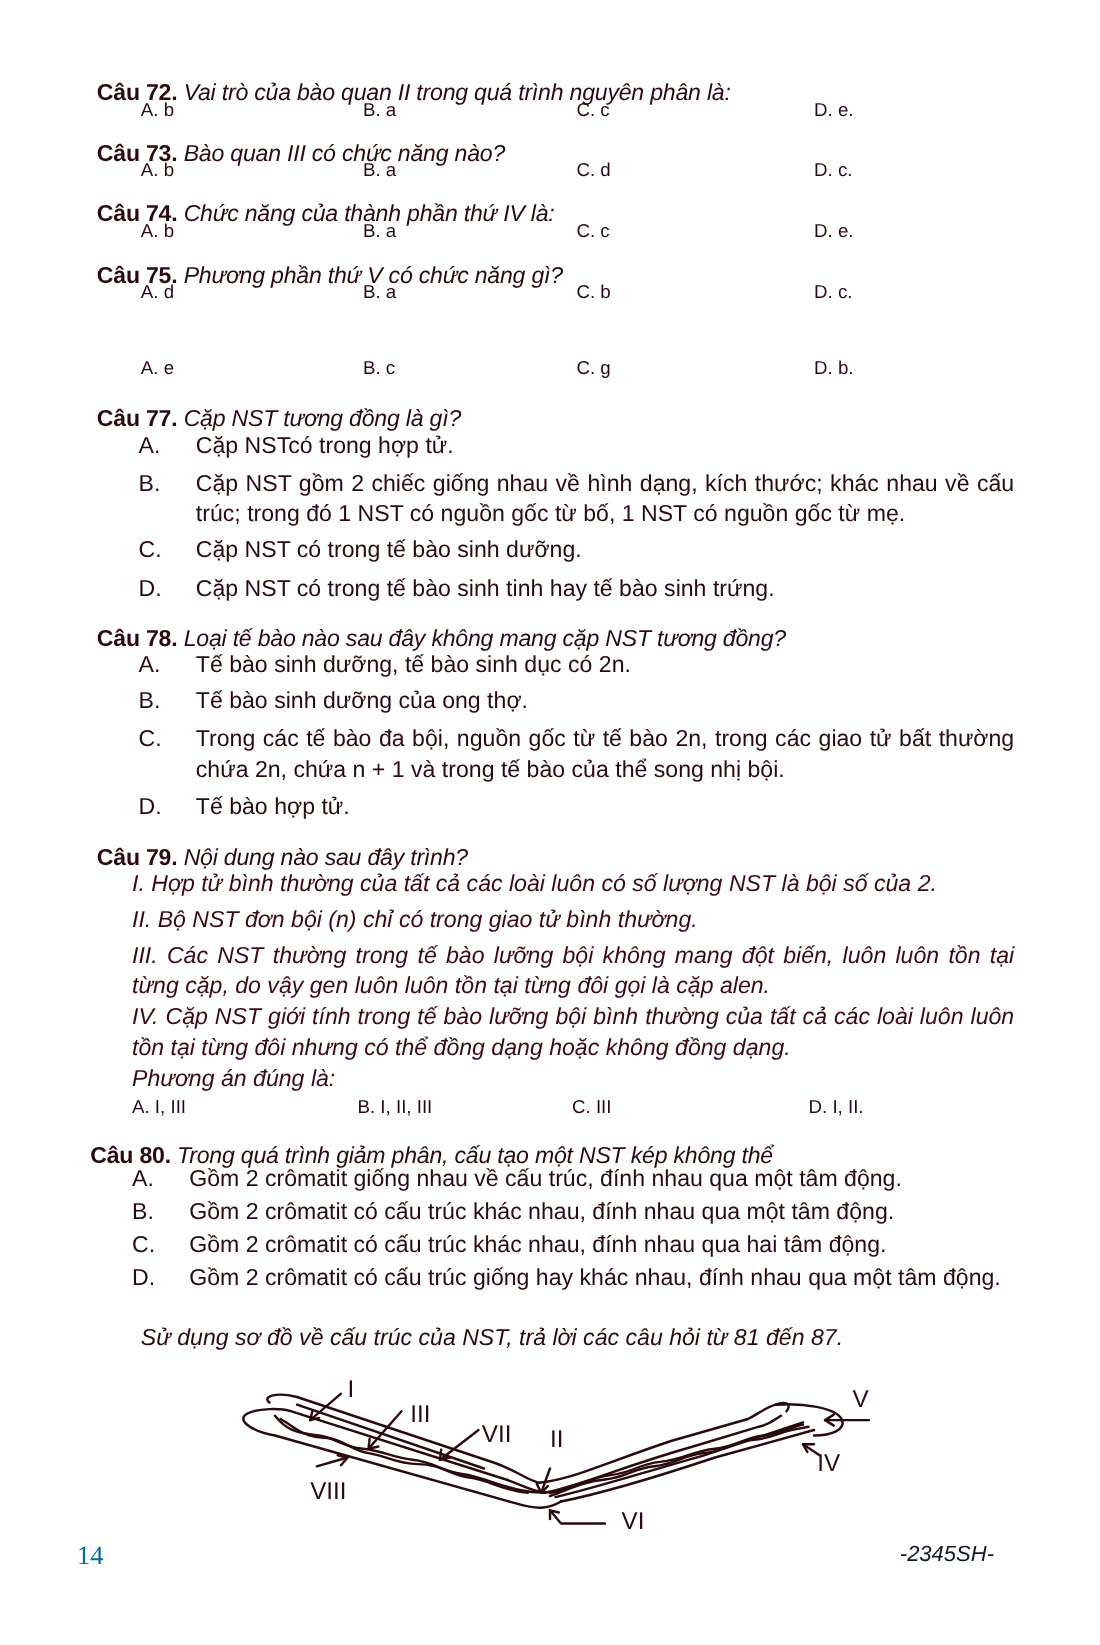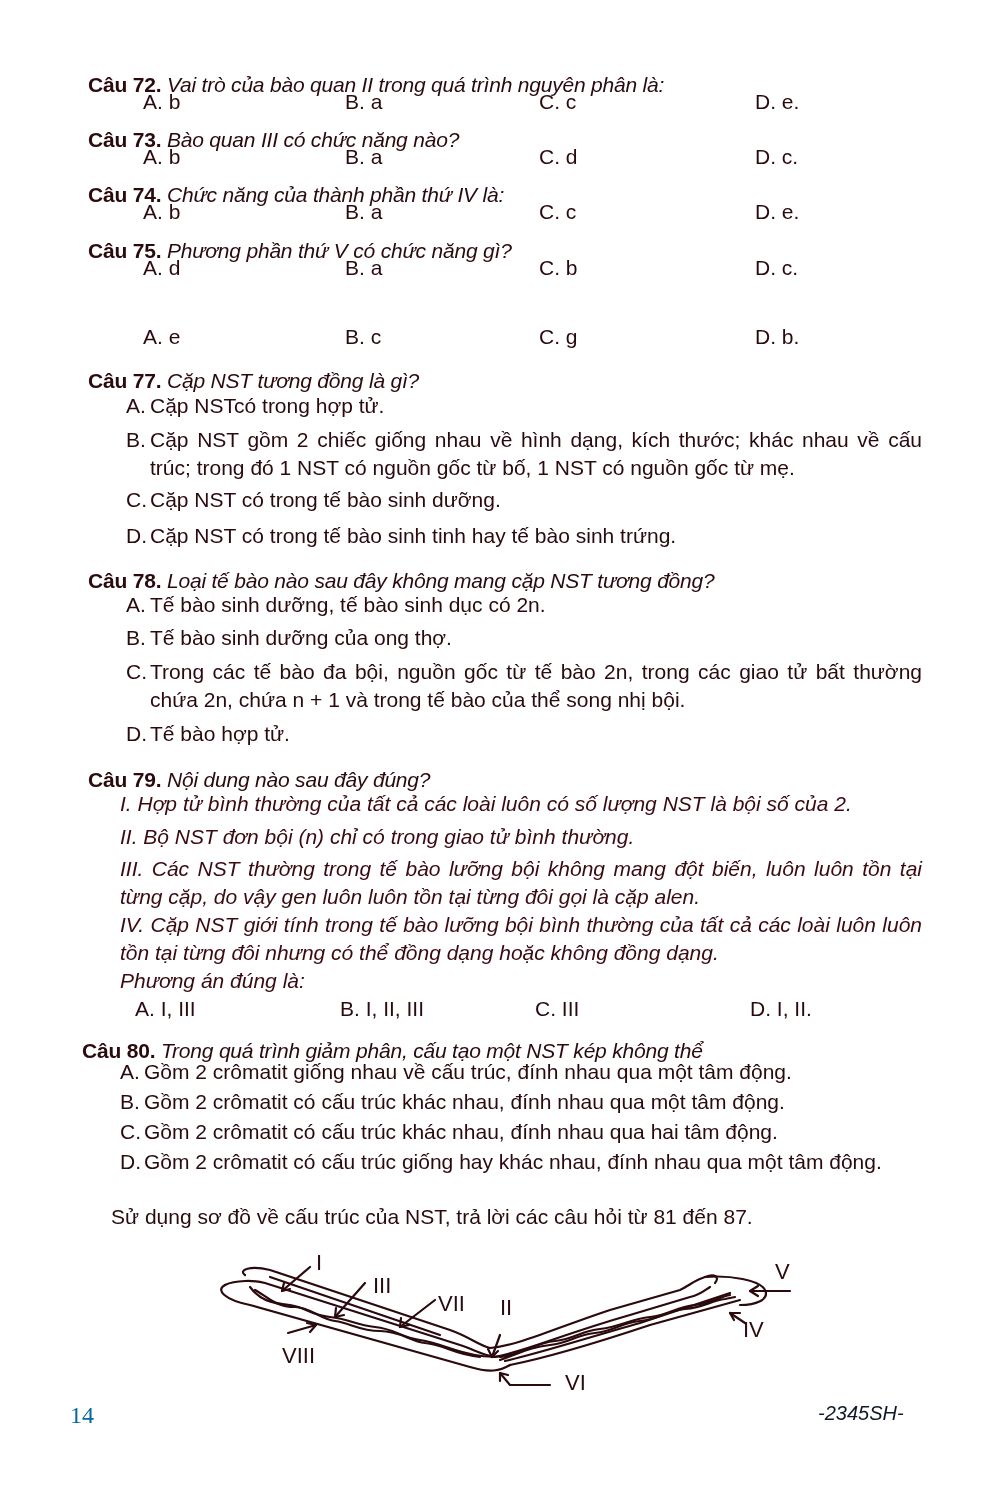--- a/index.html
+++ b/index.html
@@ -7,37 +7,37 @@
       width: 1000px; height: 1495px; position: relative; overflow: hidden;
       font-family: "Liberation Sans", sans-serif;
       color: #2a0a0c;
     }
     .page { position: absolute; left: 0; top: 0; width: 1000px; height: 1495px; }
     .q-title {
       position: absolute; left: 88px; font-size: 21px; font-style: italic;
       white-space: nowrap; letter-spacing: -0.2px; margin-top: 11px;
     }
     .q-title .num { font-weight: bold; font-style: normal; }
-    .opt-row { position: absolute; left: 128px; width: 800px; height: 26px; font-size: 21px; margin-left: 15px; }
+    .opt-row { position: absolute; left: 128px; width: 800px; height: 26px; font-size: 17px; }
     .opt-row span { position: absolute; top: 0; white-space: nowrap; }
     .opt-row .c0 { left: 0; }
     .opt-row .c1 { left: 202px; }
     .opt-row .c2 { left: 396px; }
     .opt-row .c3 { left: 612px; }
     .opt-long {
       position: absolute; left: 126px; width: 796px; font-size: 21px;
       line-height: 28px; text-align: justify;
     }
     .opt-long .letter { position: absolute; left: 0; top: 0; }
-    .opt-long .txt { display: block; margin-left: 24px; }
+    .opt-long .txt { display: block; margin-left: 52px; }
     .stmt {
       position: absolute; left: 120px; width: 802px; font-size: 21px;
       font-style: italic; line-height: 28px; text-align: justify; color: #3a0a10;
     }
-    .note { position: absolute; left: 111px; font-size: 21px; white-space: nowrap; }
+    .note { position: absolute; left: 128px; font-size: 21px; font-style: italic; white-space: nowrap; }
     .footer-left {
       position: absolute; left: 70px; top: 1402px; font-size: 24px;
       font-family: "Liberation Serif", serif; color: #0369a1;
     }
     .footer-right {
       position: absolute; left: 818px; top: 1402px; font-size: 20px; font-style: italic;
       font-family: Liberation Sans, sans-serif; color: #0f172a;
     }
     .diagram { position: absolute; left: 210px; top: 1245px; width: 600px; height: 160px; }
     .lbl { position: absolute; font-size: 22px; color: #2a0a0c; }
@@ -115,21 +115,21 @@
     </div>
   <div class="opt-long" style="top:658px">
       <span class="letter">C.</span>
       <span class="txt">Trong các tế bào đa bội, nguồn gốc từ tế bào 2n, trong các giao tử bất thường chứa 2n, chứa n + 1 và trong tế bào của thể song nhị bội.</span>
     </div>
   <div class="opt-long" style="top:720px">
       <span class="letter">D.</span>
       <span class="txt">Tế bào hợp tử.</span>
     </div>
 
-  <div class="q-title" style="top:757px"><span class="num">Câu 79.</span><span> Nội dung nào sau đây đúng?</span></div>
+  <div class="q-title" style="top:757px"><span class="num">Câu 79.</span><span> Nội dung nào sau đây trình?</span></div>
   <div class="stmt" style="top:790px">I.  Hợp tử bình thường của tất cả các loài luôn có số lượng NST là bội số của 2.</div>
   <div class="stmt" style="top:823px">II. Bộ NST đơn bội (n) chỉ có trong giao tử bình thường.</div>
   <div class="stmt" style="top:855px">III. Các NST thường trong tế bào lưỡng bội không mang đột biến, luôn luôn tồn tại từng cặp, do vậy gen luôn luôn tồn tại từng đôi gọi là cặp alen.</div>
   <div class="stmt" style="top:911px">IV. Cặp NST giới tính trong tế bào lưỡng bội bình thường của tất cả các loài luôn luôn tồn tại từng đôi nhưng có thể đồng dạng hoặc không đồng dạng.</div>
   <div class="stmt" style="top:967px">Phương án đúng là:</div>
   <div class="opt-row" style="top:997px; left:120px">
     <span class="c0">A.  I, III</span>
     <span class="c1" style="left:205px">B. I, II, III</span>
     <span class="c2" style="left:400px">C. III</span>
     <span class="c3" style="left:615px">D. I, II.</span>

